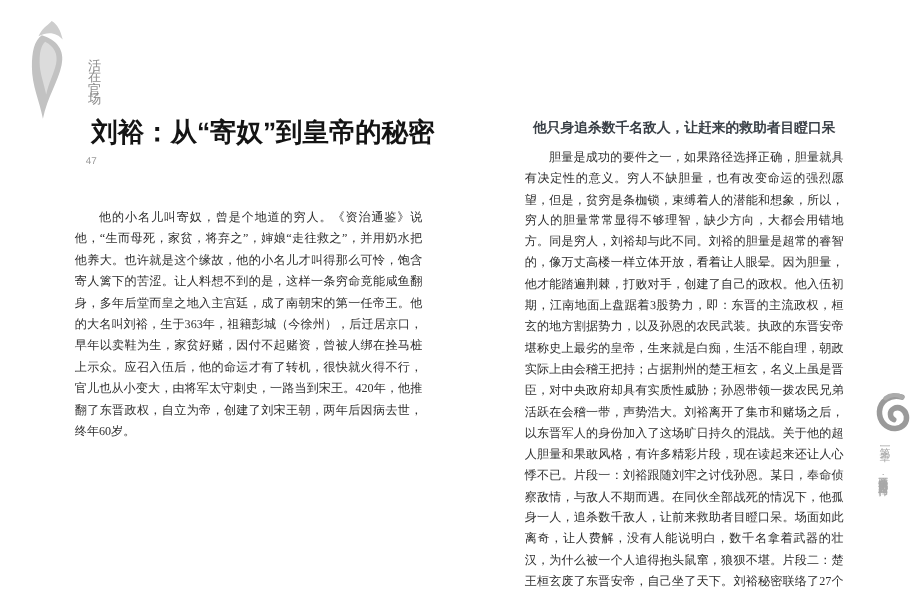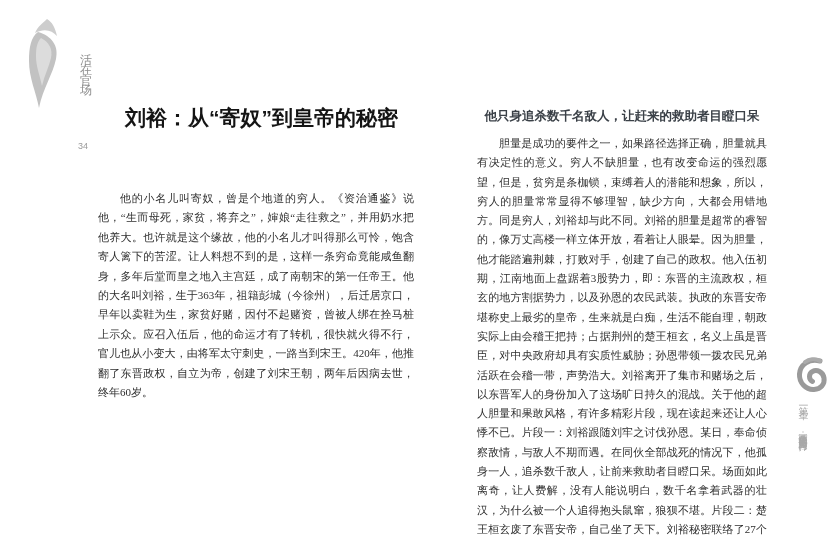--- a/index.html
+++ b/index.html
@@ -28,28 +28,28 @@
     font-family: "Liberation Serif", serif;
   }
   .page-number {
     position: absolute; left: 78px; top: 141px;
     font-size: 9px; color: #9a9a9a;
     font-family: "Liberation Sans", sans-serif;
   }
 
   .article-title {
     position: absolute; left: 80px; top: 104px; width: 318px;
-    text-align: right;
+    text-align: center;
     font-family: "Liberation Sans", sans-serif;
-    font-weight: 900; font-size: 21px; color: #141414;
+    font-weight: 900; font-size: 24px; color: #141414;
     letter-spacing: 0px; white-space: nowrap;
   }
 
   .left-body {
-    position: absolute; left: 98px; top: 189px; width: 316px;
+    position: absolute; left: 68px; top: 189px; width: 316px;
     font-size: 11px; line-height: 19.4px; color: #2e2e2e;
     text-align: justify; text-justify: inter-ideograph;
   }
   .left-body p { text-indent: 2em; }
 
   
   .running-header {
     position: absolute; left: 57px; top: 60px; width: 290px;
     text-align: center;
     font-family: "Liberation Sans", sans-serif;
@@ -91,21 +91,21 @@
     <span class="series-logo">
       <svg width="56" height="102" viewBox="0 0 56 102" xmlns="http://www.w3.org/2000/svg">
         <path d="M33 3 C28 8 24 10 21 17 C30 12 38 14 43 20 C41 11 38 6 33 3 Z" fill="#cdcdcd"></path>
         <path d="M24 16 C38 20 45 30 42 43 C39 58 29 72 25 92 C22 76 15 62 15 45 C15 31 17 21 24 16 Z" fill="#c2c2c2"></path>
         <path d="M27 22 C35 26 39 33 37 42 C35 51 30 60 28 70 C26 60 22 50 22 41 C22 32 23 26 27 22 Z" fill="#dcdcdc"></path>
       </svg>
     </span>
 
     <div class="series-title-vertical">活在官场</div>
 
-    <div class="page-number">34</div>
+    <div class="page-number">47</div>
 
     <h1 class="article-title">刘裕：从“寄奴”到皇帝的秘密</h1>
 
     <div class="left-body">
       <p>他的小名儿叫寄奴，曾是个地道的穷人。《资治通鉴》说他，“生而母死，家贫，将弃之”，婶娘“走往救之”，并用奶水把他养大。也许就是这个缘故，他的小名儿才叫得那么可怜，饱含寄人篱下的苦涩。让人料想不到的是，这样一条穷命竟能咸鱼翻身，多年后堂而皇之地入主宫廷，成了南朝宋的第一任帝王。他的大名叫刘裕，生于363年，祖籍彭城（今徐州），后迁居京口，早年以卖鞋为生，家贫好赌，因付不起赌资，曾被人绑在拴马桩上示众。应召入伍后，他的命运才有了转机，很快就火得不行，官儿也从小变大，由将军太守刺史，一路当到宋王。420年，他推翻了东晋政权，自立为帝，创建了刘宋王朝，两年后因病去世，终年60岁。</p>
     </div>
   </div>
 
   <div class="right-page">
 

